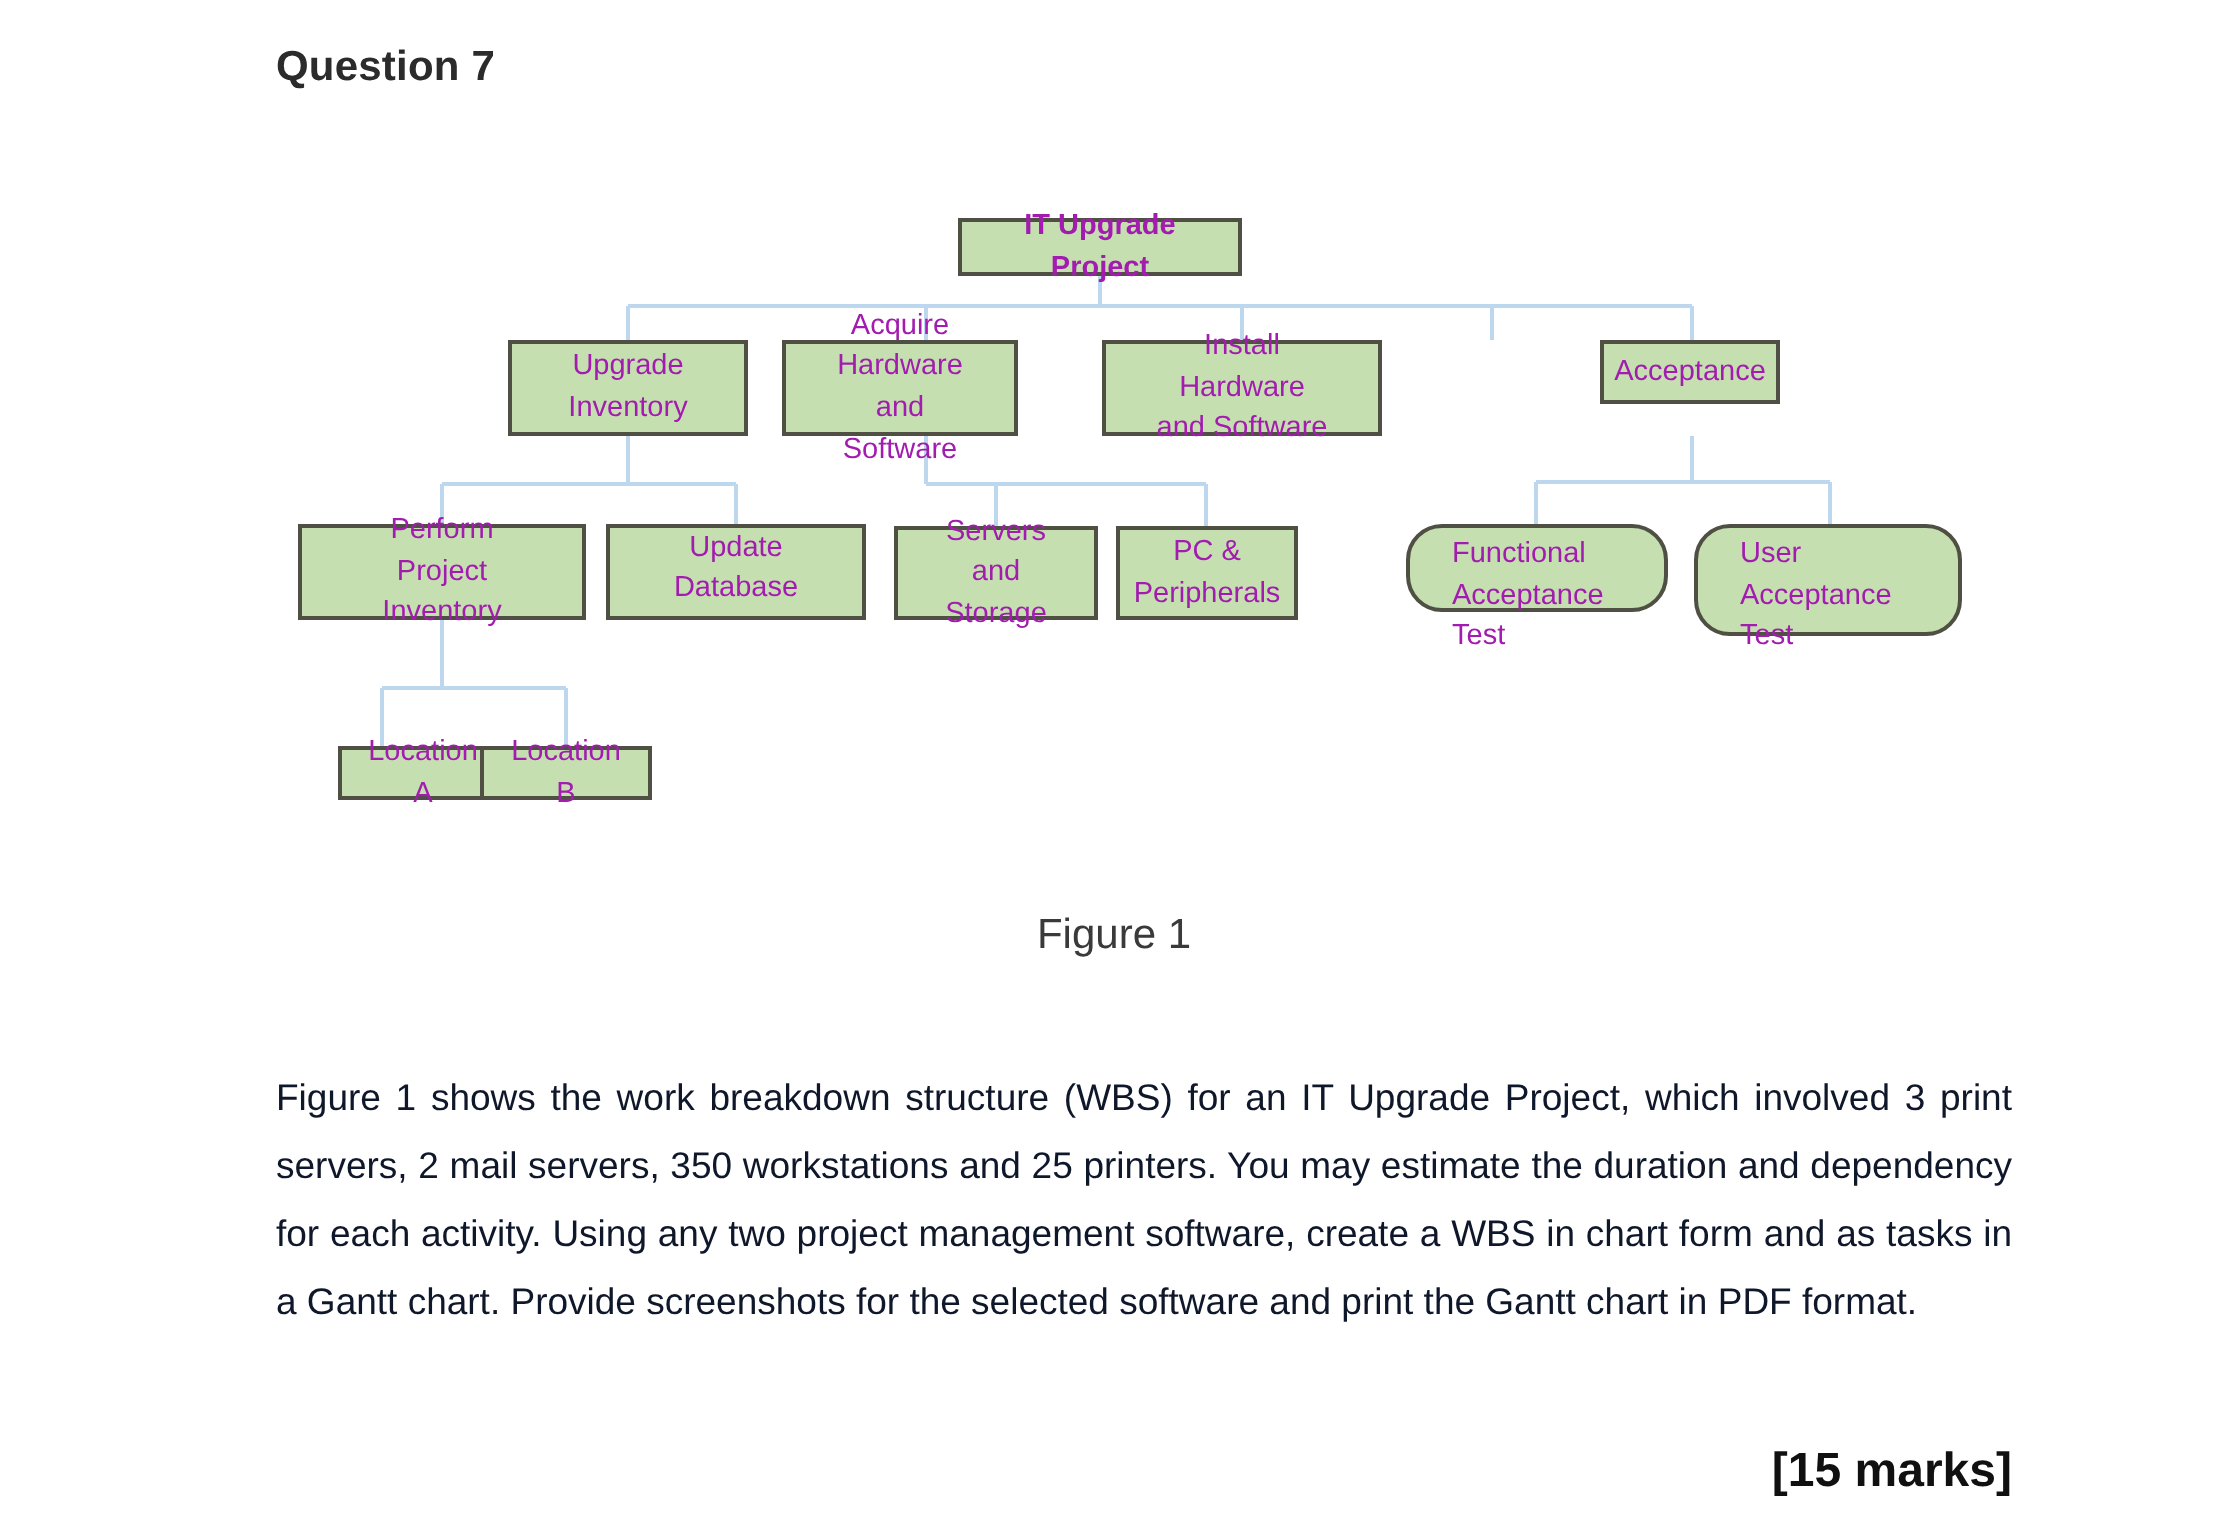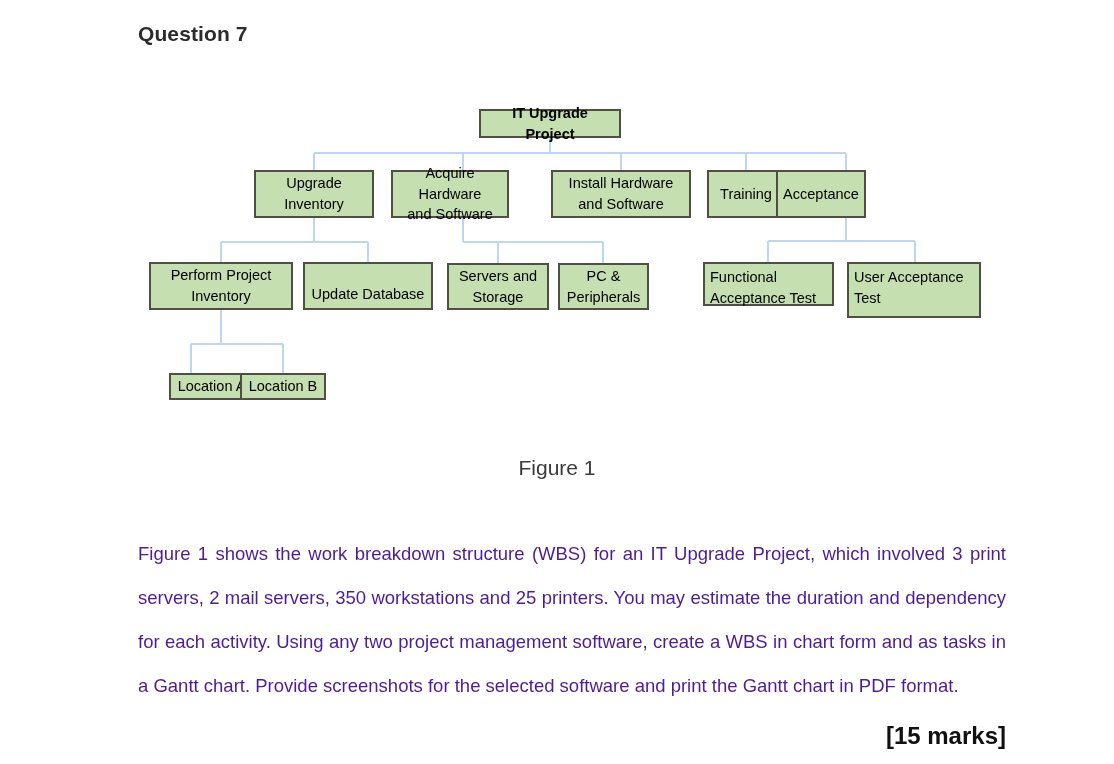--- a/index.html
+++ b/index.html
@@ -41,34 +41,35 @@
     top: 0;
   }
 
   .wbs-node {
     position: absolute;
     box-sizing: border-box;
     background: #c6dfb1;
     border: 2px solid #4f5043;
     font-size: 14.5px;
     line-height: 1.42;
-    color: #000000;
+    color: #a21caf;
     display: flex;
-    padding: 3px 5px;
+    padding: 3px 21px;
     z-index: 2;
   }
   .wbs-node.align-center {
     justify-content: center;
     align-items: center;
     text-align: center;
   }
   .wbs-node.align-top-left {
     justify-content: flex-start;
     align-items: flex-start;
     text-align: left;
+    border-radius: 18px;
   }
   .wbs-node.align-top-center {
     justify-content: center;
     align-items: flex-end;
     text-align: center;
   }
   .wbs-node.root {
     font-weight: bold;
     font-size: 14.5px;
   }
@@ -85,24 +86,24 @@
     color: #3a3a3a;
   }
 
   
   #body-paragraph {
     position: absolute;
     left: 138px;
     top: 532px;
     width: 868px;
     font-size: 18.5px;
-    line-height: 44px;
+    line-height: 34px;
     text-align: justify;
     text-justify: inter-word;
-    color: #4c1d95;
+    color: #0f172a;
   }
   #marks-line {
     position: absolute;
     left: 138px;
     top: 722px;
     width: 868px;
     text-align: right;
     font-size: 24px;
     font-weight: bold;
     color: #101010;
@@ -160,25 +161,22 @@
   <div class="wbs-node align-center" style="left:391px; top:170px; width:118px; height:48px;">
     <span class="node-label">Acquire Hardware
 and Software</span>
   </div>
 
   <div class="wbs-node align-center" style="left:551px; top:170px; width:140px; height:48px;">
     <span class="node-label">Install Hardware
 and Software</span>
   </div>
 
-  <div class="wbs-node align-center" style="left:707px; top:170px; width:78px; height:48px;">
-    <span class="node-label">Training</span>
-  </div>
-
-  <div class="wbs-node align-center" style="left:776px; top:170px; width:90px; height:48px;">
+
+  <div class="wbs-node align-center" style="left:800px; top:170px; width:90px; height:32px;">
     <span class="node-label">Acceptance</span>
   </div>
 
   <div class="wbs-node align-center" style="left:149px; top:262px; width:144px; height:48px;">
     <span class="node-label">Perform Project
 Inventory</span>
   </div>
 
   <div class="wbs-node align-top-center" style="left:303px; top:262px; width:130px; height:48px;">
     <span class="node-label">Update Database</span>

